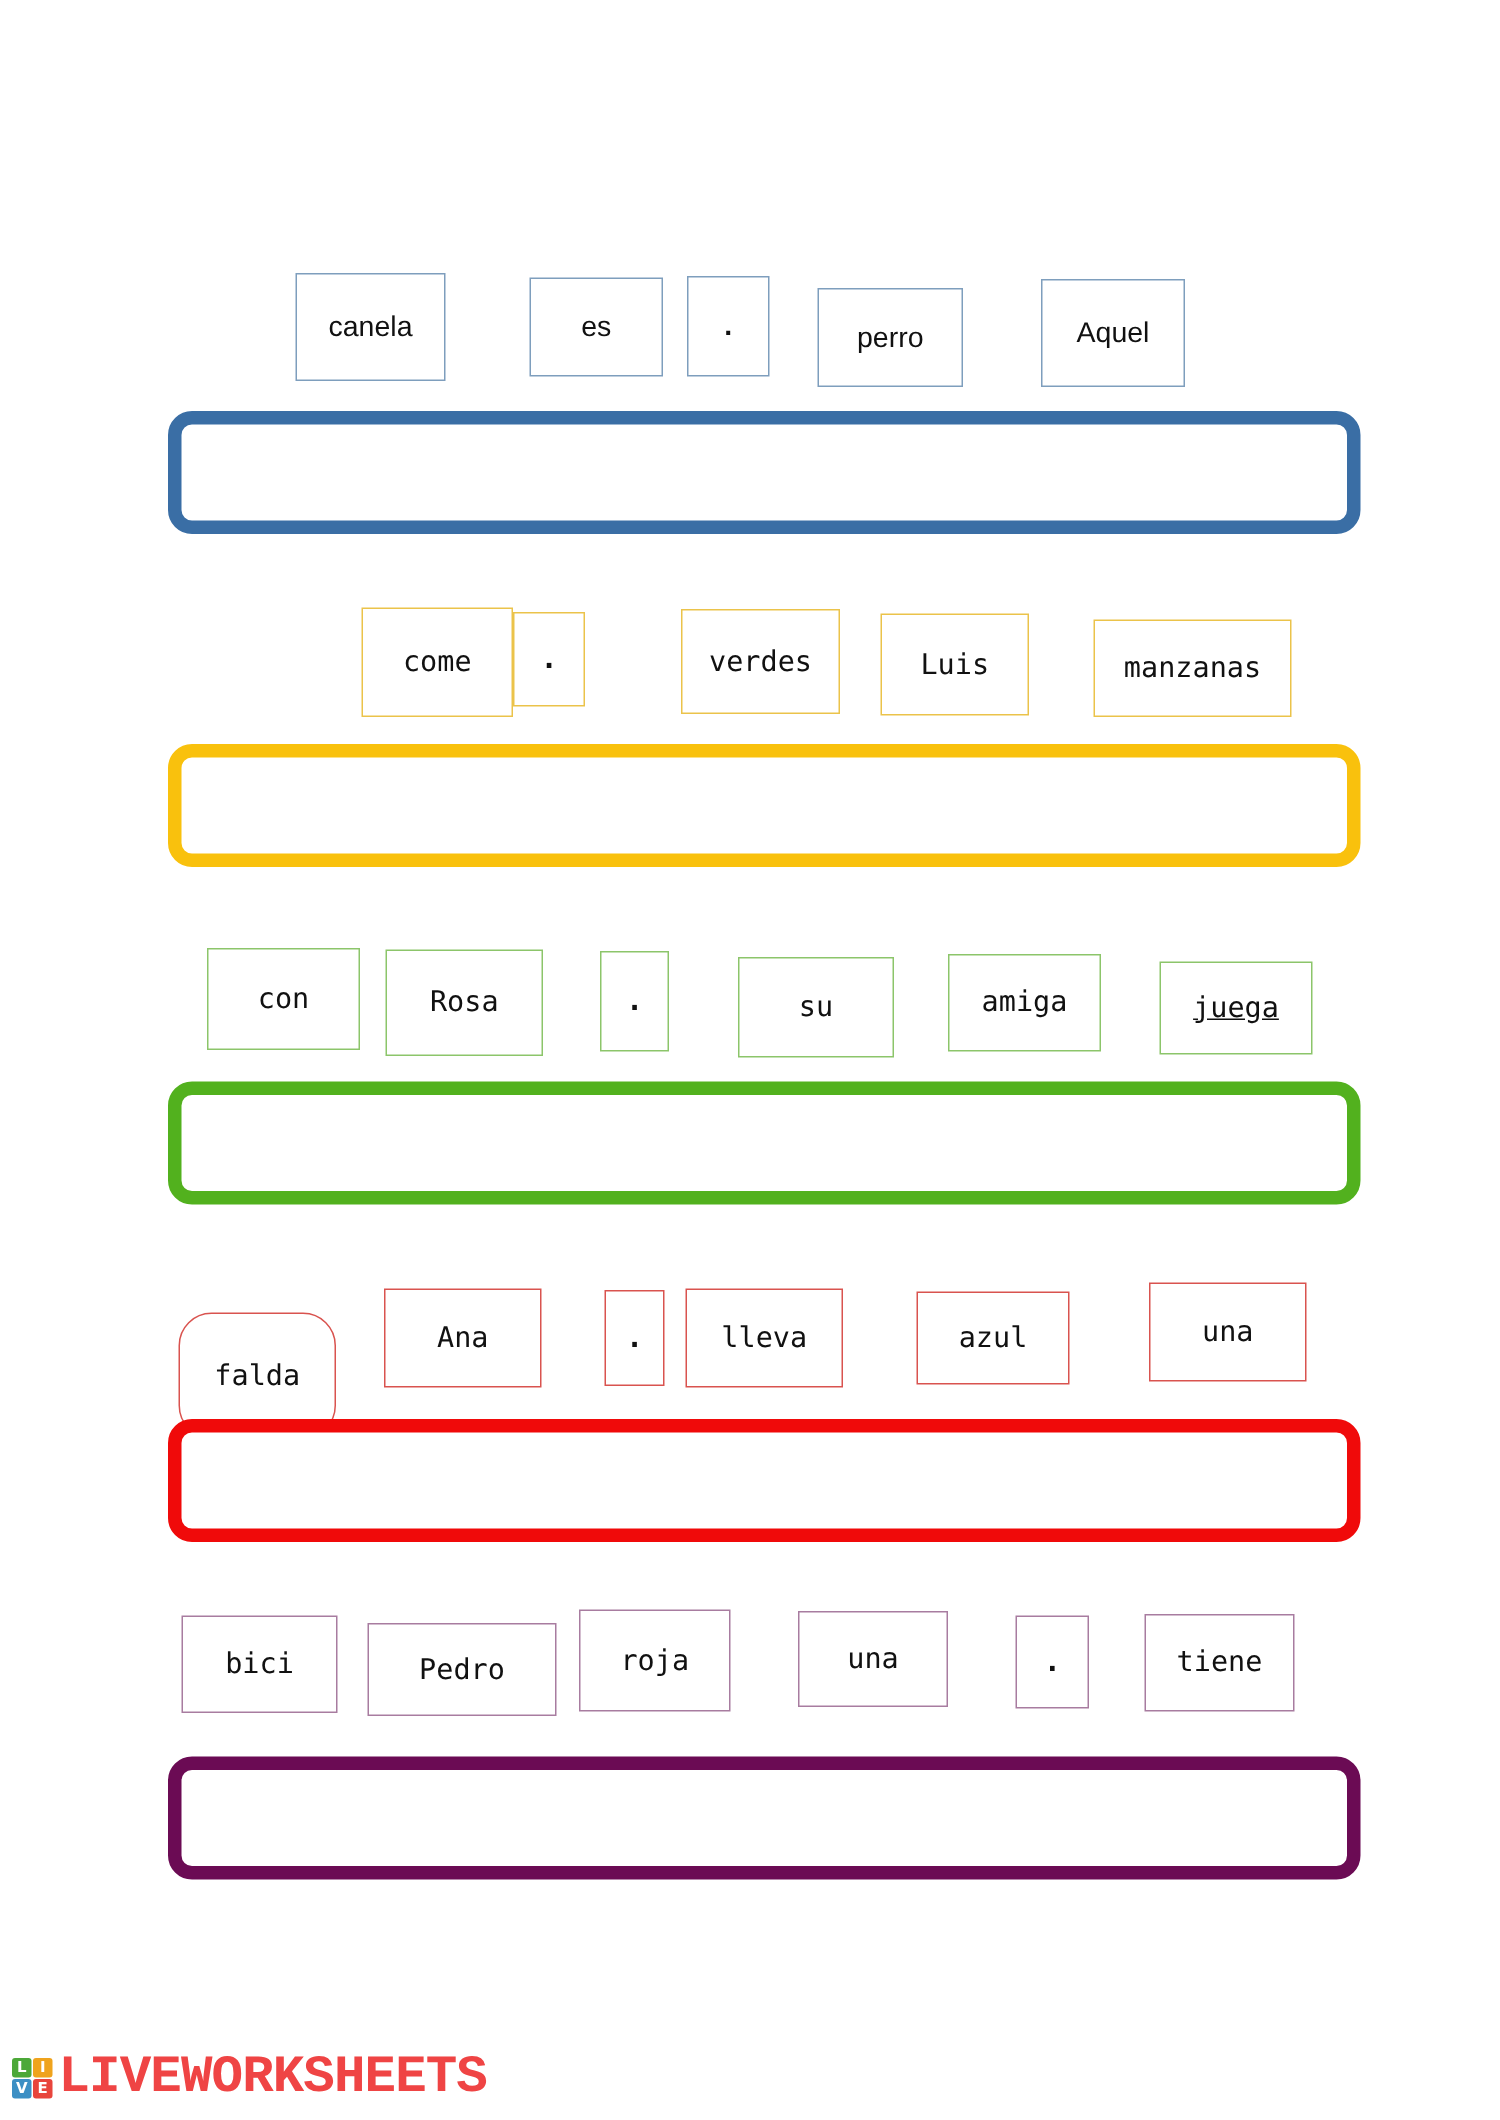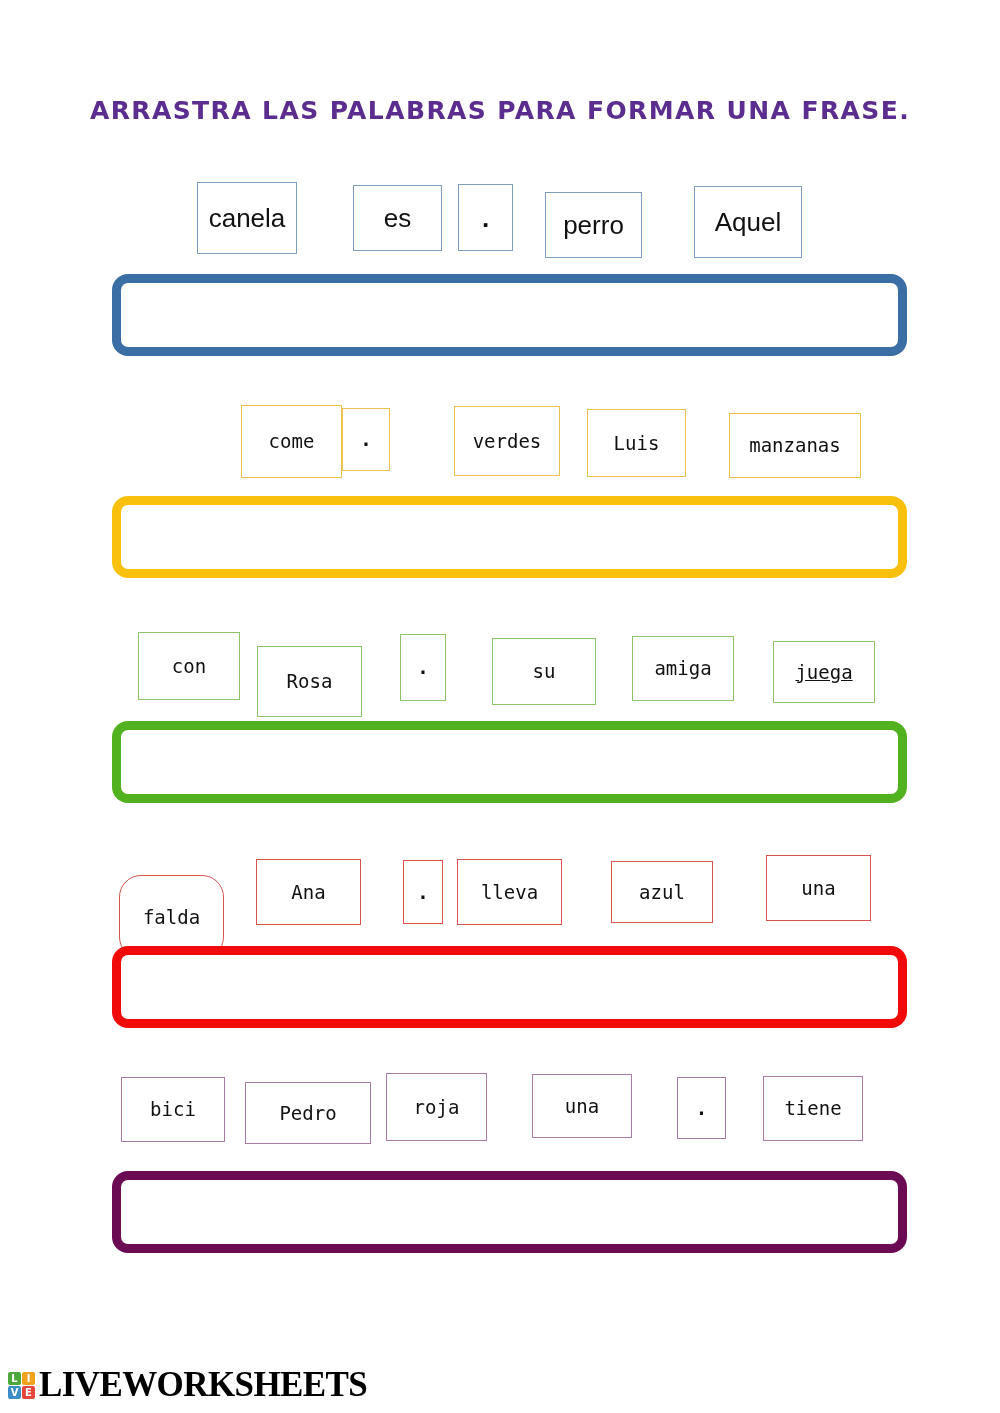--- a/index.html
+++ b/index.html
@@ -56,21 +56,21 @@
     font-size: 20px;
     line-height: 1;
     white-space: nowrap;
   }
   .card.mono {
     font-family: "DejaVu Sans Mono", monospace;
     font-size: 19px;
   }
   .card.sans {
     font-family: "Liberation Sans", sans-serif;
-    font-size: 26px;
+    font-size: 19px;
   }
   .card.dot {
     font-weight: bold;
   }
 
   
   .dropzone {
     position: absolute;
     left: 112px;
     width: 795px;
@@ -106,53 +106,52 @@
     font-size: 10px;
     color: #ffffff;
     border-radius: 2px;
   }
   .t-l { background: #4CA838; }
   .t-i { background: #EFA31D; }
   .t-v { background: #3C8FC4; }
   .t-e { background: #E8453C; }
 
   .logo-text {
-    font-family: Liberation Serif, serif;
+    font-family: Liberation Mono, monospace;
     font-weight: bold;
     font-size: 35px;
     letter-spacing: -0.6px;
-    color: #000000;
+    color: #ef4444;
     text-align: right;
   }
 </style>
 </head>
 <body>
 
 <div class="sheet">
 
-  <div class="title">ARRASTRA LAS PALABRAS PARA FORMAR UNA FRASE.</div>
 
   <div id="exercises-root">
       <div class="block" style="top: 0px;">
         <div class="card sans" style="left: 197px; top: 182px; width: 100px; height: 72px; border-color: rgb(126, 158, 189);">canela</div>
         <div class="card sans" style="left: 353px; top: 185px; width: 89px; height: 66px; border-color: rgb(126, 158, 189);">es</div>
         <div class="card sans dot" style="left: 458px; top: 184px; width: 55px; height: 67px; border-color: rgb(126, 158, 189);">.</div>
         <div class="card sans" style="left: 545px; top: 192px; width: 97px; height: 66px; border-color: rgb(126, 158, 189);">perro</div>
-        <div class="card sans" style="left: 694px; top: 186px; width: 108px; height: 72px; border-color: rgb(126, 158, 189);">Aquel</div>
+        <div class="card sans" style="left: 694px; top: 186px; width: 96px; height: 72px; border-color: rgb(126, 158, 189);">Aquel</div>
       </div>
       <div class="block" style="top: 0px;">
         <div class="card mono" style="left: 196px; top: 405px; width: 101px; height: 73px; border-color: rgb(235, 195, 74); margin-left: 45px;">come</div>
         <div class="card mono dot" style="left: 342px; top: 408px; width: 48px; height: 63px; border-color: rgb(235, 195, 74);">.</div>
         <div class="card mono" style="left: 454px; top: 406px; width: 106px; height: 70px; border-color: rgb(235, 195, 74);">verdes</div>
         <div class="card mono" style="left: 587px; top: 409px; width: 99px; height: 68px; border-color: rgb(235, 195, 74);">Luis</div>
         <div class="card mono" style="left: 729px; top: 413px; width: 132px; height: 65px; border-color: rgb(235, 195, 74);">manzanas</div>
       </div>
       <div class="block" style="top: 0px;">
         <div class="card mono" style="left: 138px; top: 632px; width: 102px; height: 68px; border-color: rgb(140, 197, 106);">con</div>
-        <div class="card mono" style="left: 257px; top: 633px; width: 105px; height: 71px; border-color: rgb(140, 197, 106); margin-top: 13px;">Rosa</div>
+        <div class="card mono" style="left: 257px; top: 633px; width: 105px; height: 71px; border-color: rgb(140, 197, 106);">Rosa</div>
         <div class="card mono dot" style="left: 400px; top: 634px; width: 46px; height: 67px; border-color: rgb(140, 197, 106);">.</div>
         <div class="card mono" style="left: 492px; top: 638px; width: 104px; height: 67px; border-color: rgb(140, 197, 106);">su</div>
         <div class="card mono" style="left: 632px; top: 636px; width: 102px; height: 65px; border-color: rgb(140, 197, 106);">amiga</div>
         <div class="card mono" style="left: 773px; top: 641px; width: 102px; height: 62px; border-color: rgb(140, 197, 106); text-decoration: underline;">juega</div>
       </div>
       <div class="block" style="top: 0px;">
         <div class="card mono" style="left: 119px; top: 875px; width: 105px; height: 84px; border-color: rgb(217, 83, 79); border-radius: 22px;">falda</div>
         <div class="card mono" style="left: 256px; top: 859px; width: 105px; height: 66px; border-color: rgb(217, 83, 79);">Ana</div>
         <div class="card mono dot" style="left: 403px; top: 860px; width: 40px; height: 64px; border-color: rgb(217, 83, 79);">.</div>
         <div class="card mono" style="left: 457px; top: 859px; width: 105px; height: 66px; border-color: rgb(217, 83, 79);">lleva</div>

